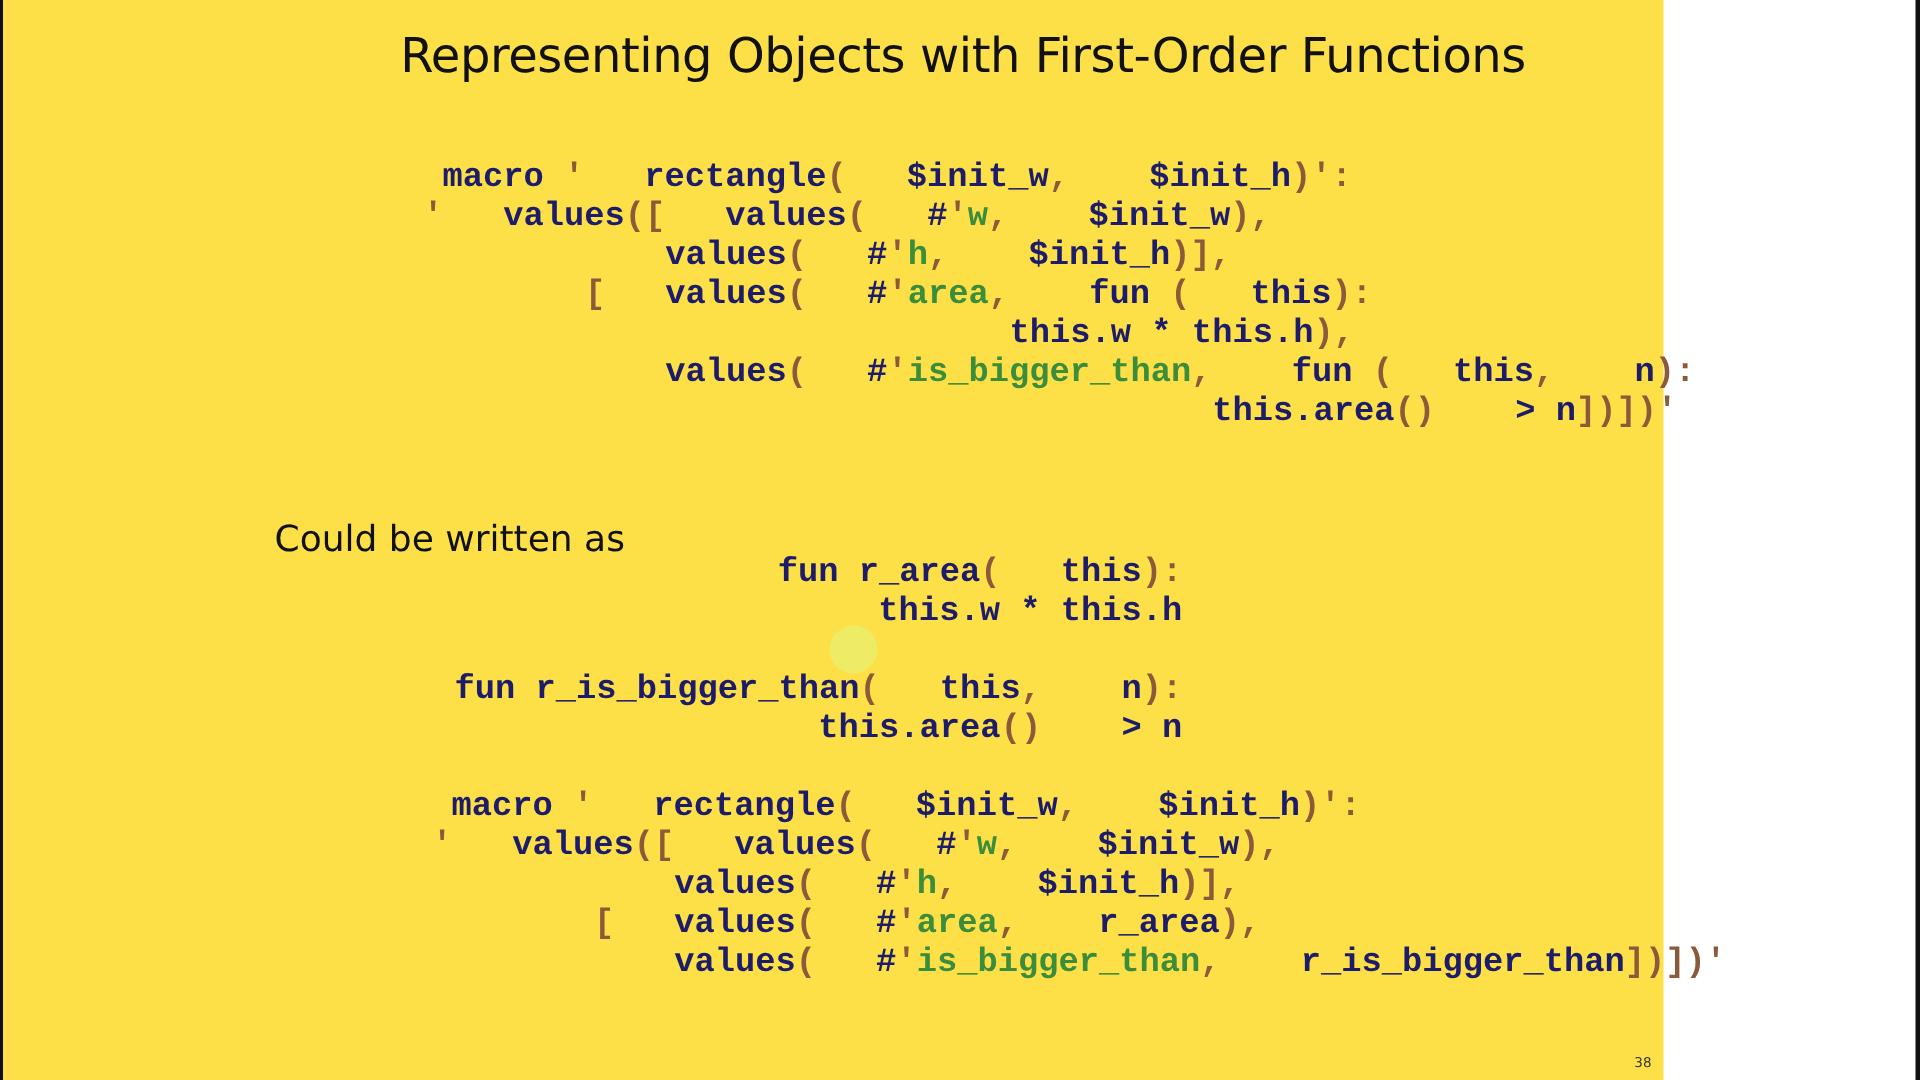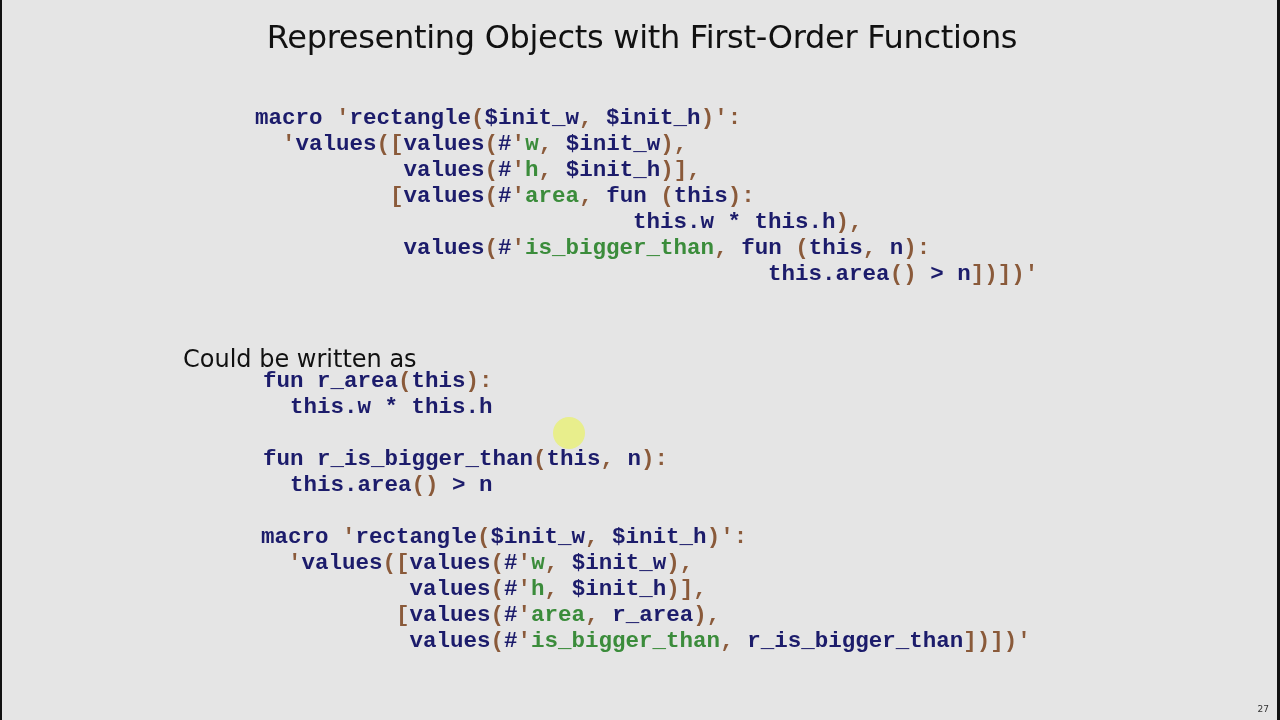--- a/index.html
+++ b/index.html
@@ -4,43 +4,43 @@
 <style>
   html, body { margin: 0; padding: 0; }
   body {
     width: 1280px; height: 720px; overflow: hidden;
     background: #ffffff; position: relative;
     font-family: "Liberation Sans", sans-serif;
   }
   .frame-left { position: absolute; left: 0; top: 0; width: 2px; height: 720px; background: #111; }
   .frame-right { position: absolute; right: 0; top: 0; width: 3px; height: 720px; background: #111; }
   .slide {
-    position: absolute; left: 2px; top: 0; width: 1275px; height: 720px; background: #e5e5e5; text-decoration: underline;
+    position: absolute; left: 2px; top: 0; width: 1107px; height: 720px; background: #fde047; text-decoration: underline;
   }
   .title {
     position: absolute; top: 18px; left: 0; width: 1280px; text-align: center;
     font-family: "DejaVu Sans", sans-serif; font-size: 32px; color: #111;
     letter-spacing: -0.3px;
   }
   .prose {
     position: absolute; left: 181px; top: 313px;
     font-family: "DejaVu Sans", sans-serif; font-size: 24px; color: #111; margin-top: 32px;
   }
   .code {
     position: absolute; margin: 0;
     font-family: "Liberation Mono", monospace; font-weight: bold;
     font-size: 22.5px; line-height: 26px; white-space: pre; color: #1c1c6b;
   }
   .code .line { display: block; height: 26px; }
-  .tok-kw { color: #1c1c6b; }
+  .tok-kw { color: #1c1c6b; margin-left: 40px; }
   .tok-p  { color: #8a5a3a; }
   .tok-s  { color: #3b8c3b; }
   .tok-sp { color: #1c1c6b; }
   .block1 { left: 253px; top: 105px; }
-  .block2 { left: 261px; top: 368px; }
+  .block2 { left: 261px; top: 368px; text-align: right; }
   .block3 { left: 259px; top: 524px; }
   .cursor-highlight {
     position: absolute; left: 551px; top: 417px; width: 32px; height: 32px;
     border-radius: 50%; background: rgba(232, 240, 110, 0.75);
   }
   .page-number {
     position: absolute; right: 8px; bottom: 6px;
     font-family: "DejaVu Sans", sans-serif; font-size: 9px; color: #333;
   }
 </style>
@@ -48,15 +48,15 @@
 <body>
 
 <div class="frame-left"></div>
 <div class="slide">
   <div class="title">Representing Objects with First-Order Functions</div>
   <div class="prose">Could be written as</div>
   <pre class="code block1"><span class="line"><span class="tok-kw">macro </span><span class="tok-p">'</span><span class="tok-kw">rectangle</span><span class="tok-p">(</span><span class="tok-kw">$init_w</span><span class="tok-p">, </span><span class="tok-kw">$init_h</span><span class="tok-p">)':</span></span><span class="line"><span class="tok-sp">  </span><span class="tok-p">'</span><span class="tok-kw">values</span><span class="tok-p">([</span><span class="tok-kw">values</span><span class="tok-p">(</span><span class="tok-kw">#</span><span class="tok-p">'</span><span class="tok-s">w</span><span class="tok-p">, </span><span class="tok-kw">$init_w</span><span class="tok-p">),</span></span><span class="line"><span class="tok-sp">           </span><span class="tok-kw">values</span><span class="tok-p">(</span><span class="tok-kw">#</span><span class="tok-p">'</span><span class="tok-s">h</span><span class="tok-p">, </span><span class="tok-kw">$init_h</span><span class="tok-p">)],</span></span><span class="line"><span class="tok-sp">          </span><span class="tok-p">[</span><span class="tok-kw">values</span><span class="tok-p">(</span><span class="tok-kw">#</span><span class="tok-p">'</span><span class="tok-s">area</span><span class="tok-p">, </span><span class="tok-kw">fun </span><span class="tok-p">(</span><span class="tok-kw">this</span><span class="tok-p">):</span></span><span class="line"><span class="tok-sp">                            </span><span class="tok-kw">this.w * this.h</span><span class="tok-p">),</span></span><span class="line"><span class="tok-sp">           </span><span class="tok-kw">values</span><span class="tok-p">(</span><span class="tok-kw">#</span><span class="tok-p">'</span><span class="tok-s">is_bigger_than</span><span class="tok-p">, </span><span class="tok-kw">fun </span><span class="tok-p">(</span><span class="tok-kw">this</span><span class="tok-p">, </span><span class="tok-kw">n</span><span class="tok-p">):</span></span><span class="line"><span class="tok-sp">                                      </span><span class="tok-kw">this.area</span><span class="tok-p">()</span><span class="tok-kw"> &gt; n</span><span class="tok-p">])])'</span></span></pre>
   <pre class="code block2"><span class="line"><span class="tok-kw">fun r_area</span><span class="tok-p">(</span><span class="tok-kw">this</span><span class="tok-p">):</span></span><span class="line"><span class="tok-sp">  </span><span class="tok-kw">this.w * this.h</span></span><span class="line"><span class="tok-sp"> </span></span><span class="line"><span class="tok-kw">fun r_is_bigger_than</span><span class="tok-p">(</span><span class="tok-kw">this</span><span class="tok-p">, </span><span class="tok-kw">n</span><span class="tok-p">):</span></span><span class="line"><span class="tok-sp">  </span><span class="tok-kw">this.area</span><span class="tok-p">()</span><span class="tok-kw"> &gt; n</span></span></pre>
   <pre class="code block3"><span class="line"><span class="tok-kw">macro </span><span class="tok-p">'</span><span class="tok-kw">rectangle</span><span class="tok-p">(</span><span class="tok-kw">$init_w</span><span class="tok-p">, </span><span class="tok-kw">$init_h</span><span class="tok-p">)':</span></span><span class="line"><span class="tok-sp">  </span><span class="tok-p">'</span><span class="tok-kw">values</span><span class="tok-p">([</span><span class="tok-kw">values</span><span class="tok-p">(</span><span class="tok-kw">#</span><span class="tok-p">'</span><span class="tok-s">w</span><span class="tok-p">, </span><span class="tok-kw">$init_w</span><span class="tok-p">),</span></span><span class="line"><span class="tok-sp">           </span><span class="tok-kw">values</span><span class="tok-p">(</span><span class="tok-kw">#</span><span class="tok-p">'</span><span class="tok-s">h</span><span class="tok-p">, </span><span class="tok-kw">$init_h</span><span class="tok-p">)],</span></span><span class="line"><span class="tok-sp">          </span><span class="tok-p">[</span><span class="tok-kw">values</span><span class="tok-p">(</span><span class="tok-kw">#</span><span class="tok-p">'</span><span class="tok-s">area</span><span class="tok-p">, </span><span class="tok-kw">r_area</span><span class="tok-p">),</span></span><span class="line"><span class="tok-sp">           </span><span class="tok-kw">values</span><span class="tok-p">(</span><span class="tok-kw">#</span><span class="tok-p">'</span><span class="tok-s">is_bigger_than</span><span class="tok-p">, </span><span class="tok-kw">r_is_bigger_than</span><span class="tok-p">])])'</span></span></pre>
   <div class="cursor-highlight"></div>
-  <div class="page-number">27</div>
+  <div class="page-number">38</div>
 </div>
 <div class="frame-right"></div>
 
 </body></html>

